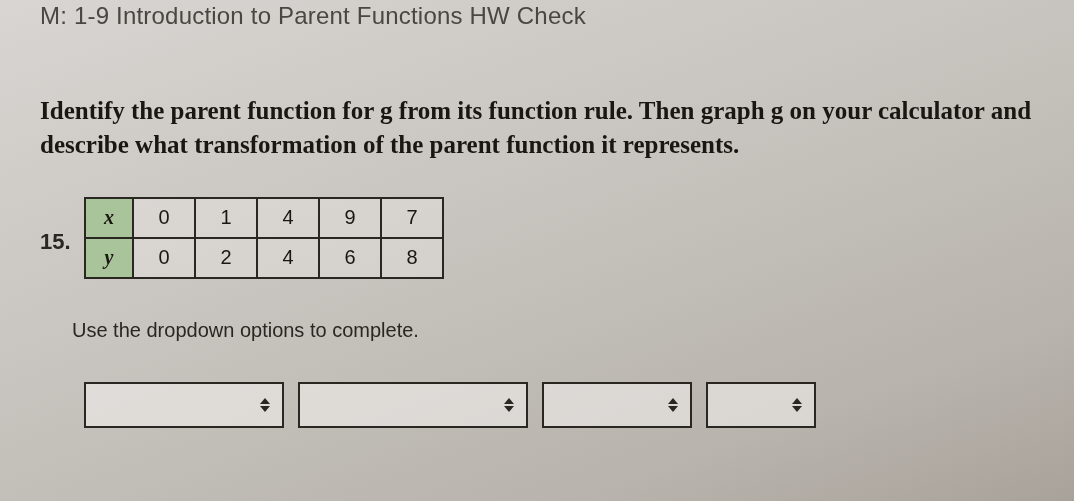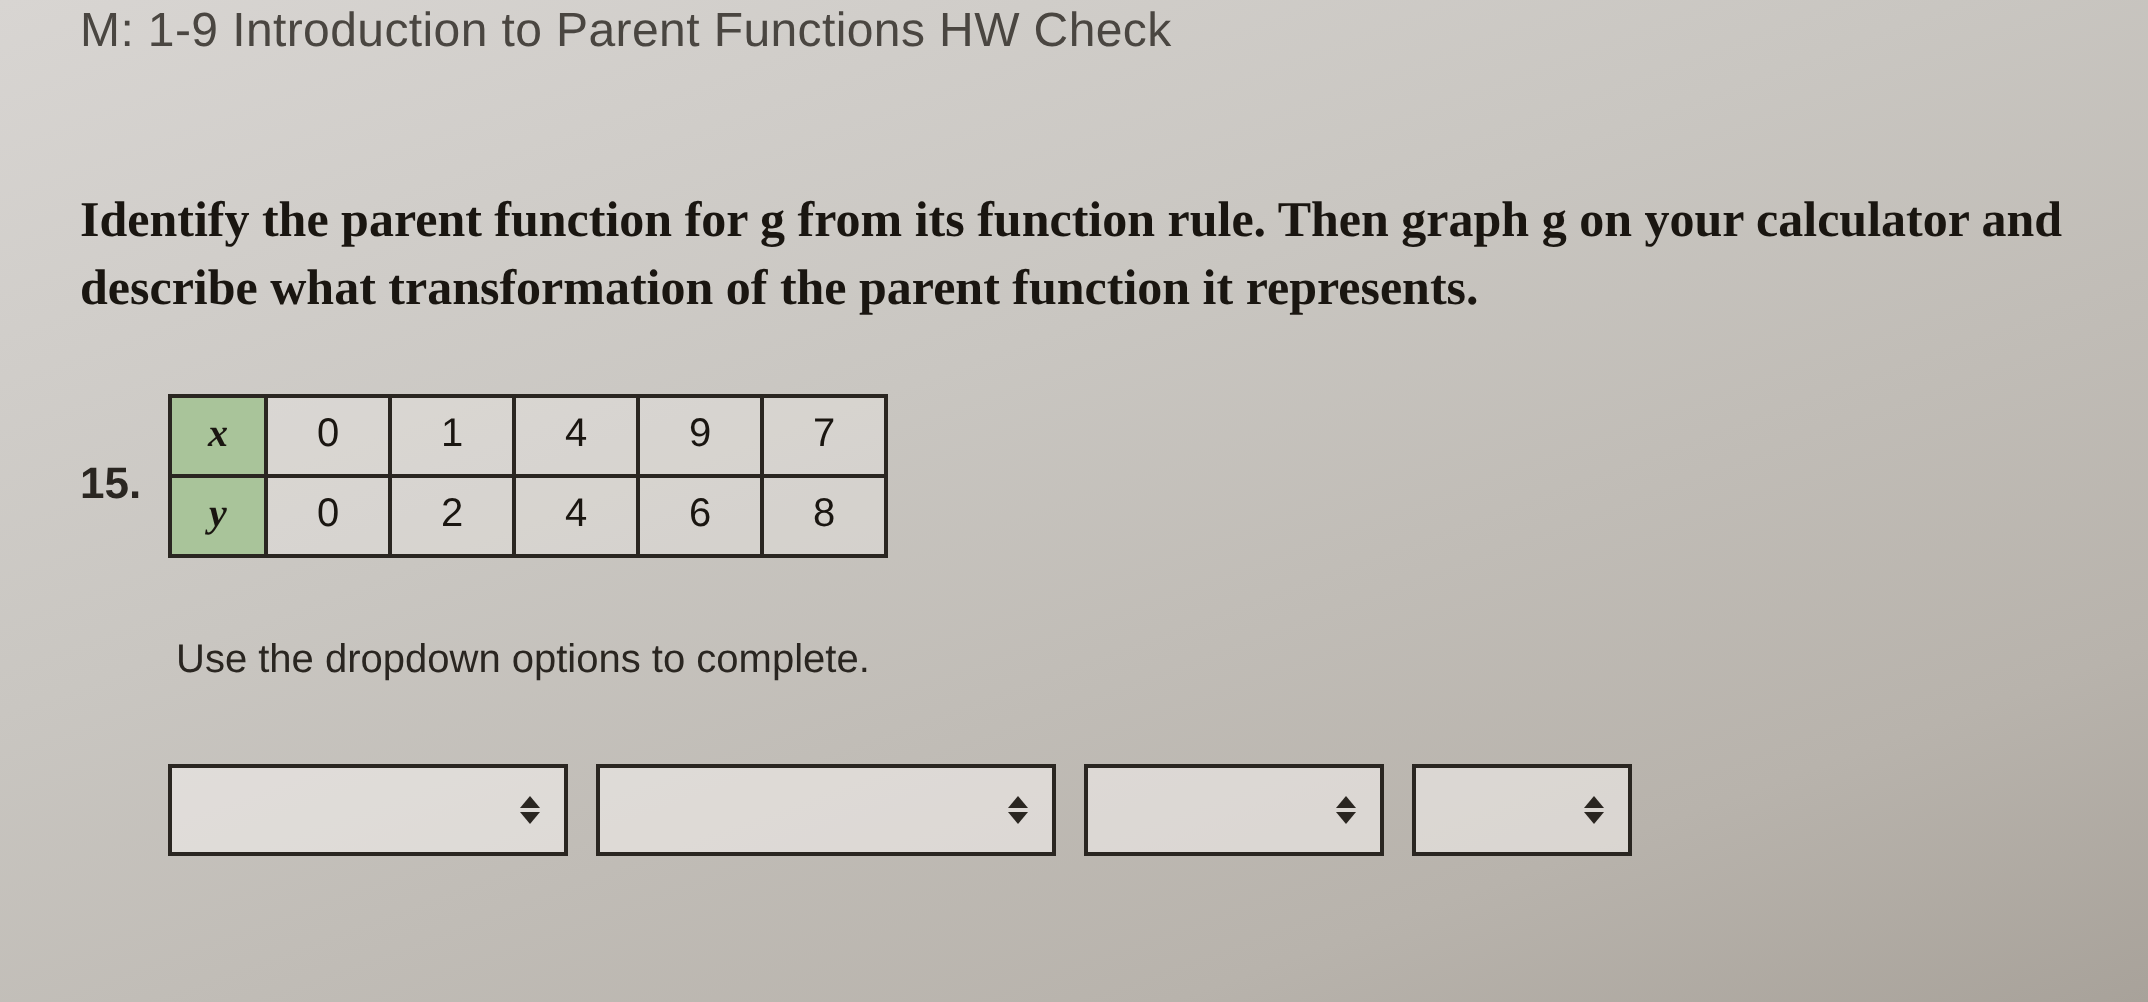--- a/index.html
+++ b/index.html
@@ -60,21 +60,21 @@
       background: #a9c49a;
       font-style: italic;
       font-family: Georgia, serif;
       font-weight: 700;
       width: 48px;
     }
     .hint {
       font-family: -apple-system, Helvetica, Arial, sans-serif;
       font-size: 20px;
       color: #2a2621;
-      margin-left: 48px;
+      margin-left: 32px;
       margin-bottom: 40px;
     }
     .dropdown-row {
       display: flex;
       gap: 14px;
       margin-left: 44px;
       align-items: center;
     }
     .dd {
       position: relative;

